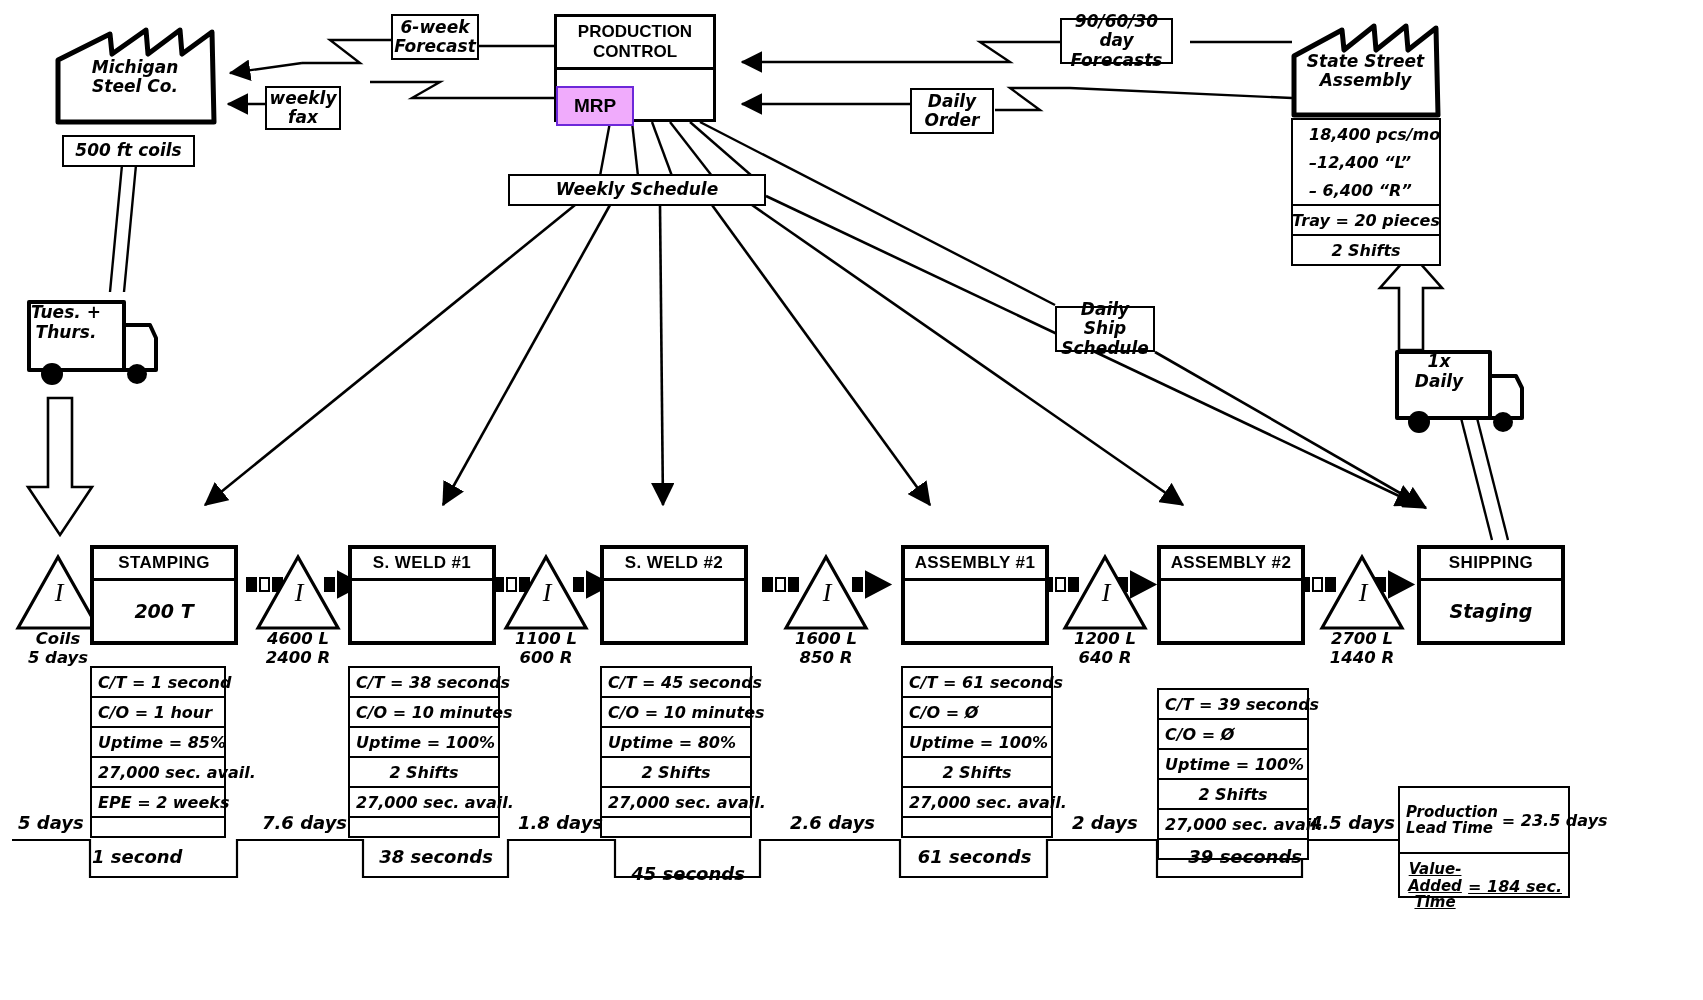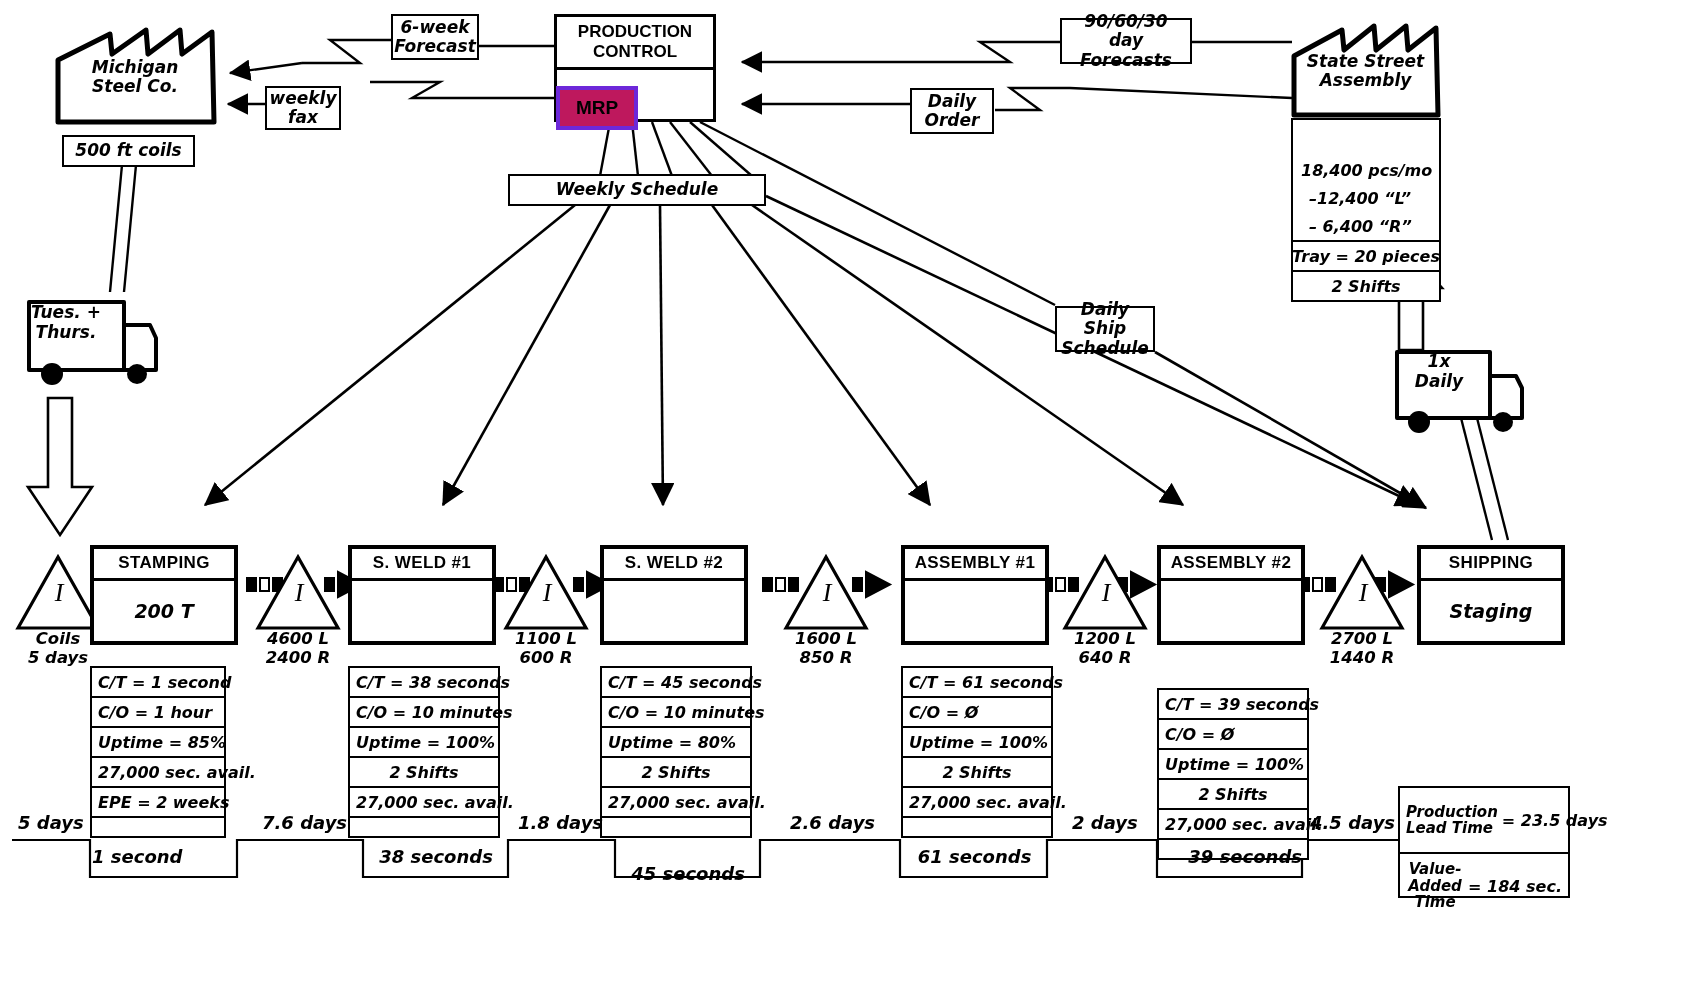--- a/index.html
+++ b/index.html
@@ -26,21 +26,21 @@
                 font-weight:600;padding:2px 6px;white-space:nowrap;height:24px;
                 display:flex;align-items:center;}
   .databox .row:last-child{border-bottom:none;}
   .databox .row.ctr{justify-content:center;}
   .databox .row.blank{height:14px;}
 
   
   .pc{border:3.5px solid #000;background:#fff;}
   .pc-title{border-bottom:3px solid #000;text-align:center;font-size:17px;
             font-weight:700;line-height:1.15;padding:5px 0 6px;font-family:"Liberation Sans",sans-serif;}
-  .mrp{position:absolute;border:4px solid #6d28d9;background:#be185d;display:flex;
+  .mrp{position:absolute;border:2px solid #6d28d9;background:#f0abfc;display:flex;
        align-items:center;justify-content:center;font-size:19px;font-weight:700;
        font-family:"Liberation Sans",sans-serif;}
 
   
   .plain{font-size:17px;font-style:italic;font-weight:600;text-align:center;line-height:1.12;}
   .tri-label{font-size:16.5px;font-style:italic;font-weight:600;text-align:center;line-height:1.15;}
   .tl-label{font-size:18px;font-style:italic;font-weight:600;white-space:nowrap;}
   .truck-label{font-size:17px;font-style:italic;font-weight:600;text-align:center;line-height:1.15;}
 
   
@@ -212,21 +212,21 @@
     <svg viewBox="0 0 155 100" style="width:155px;height:100px;">
       <path d="M6,36 L6,95 L150,95 L148,8 L120,30 L118,6 L88,30 L86,6 L56,30 L54,10 z" fill="#fff" stroke="#000" stroke-width="5" stroke-linejoin="round"></path>
     </svg>
   </div>
   <div class="abs plain" style="left:1288px;top:52px;width:155px;">
     <div>State Street</div>
     <div>Assembly</div>
   </div>
 
   <div class="abs databox" style="left:1291px;top:118px;width:150px;border-width:2.5px;">
-    <div class="row" style="border-bottom:none;padding-left:8px;margin-top:36px;">18,400 pcs/mo</div>
+    <div class="row" style="border-bottom:none;padding-left:16px;">18,400 pcs/mo</div>
     <div class="row" style="border-bottom:none;padding-left:16px;">–12,400  “L”</div>
     <div class="row" style="padding-left:16px;">– 6,400  “R”</div>
     <div class="row ctr">Tray = 20 pieces</div>
     <div class="row ctr">2 Shifts</div>
   </div>
 
   <div class="abs pc" style="left:554px;top:14px;width:162px;height:108px;">
     <div class="pc-title">
       <span>PRODUCTION</span><br>
       <span>CONTROL</span>
@@ -237,21 +237,21 @@
   <div class="abs infobox" style="left:391px;top:14px;width:88px;height:46px;">
     <span style="white-space:pre-line;">6-week
 Forecast</span>
   </div>
 
   <div class="abs infobox" style="left:265px;top:86px;width:76px;height:44px;">
     <span style="white-space:pre-line;">weekly
 fax</span>
   </div>
 
-  <div class="abs infobox" style="left:1060px;top:18px;width:132px;height:46px;">
+  <div class="abs infobox" style="left:1060px;top:18px;width:113px;height:46px;">
     <span style="white-space:pre-line;">90/60/30 day
 Forecasts</span>
   </div>
 
   <div class="abs infobox" style="left:910px;top:88px;width:84px;height:46px;">
     <span style="white-space:pre-line;">Daily
 Order</span>
   </div>
 
   <div class="abs infobox" style="left:508px;top:174px;width:258px;height:32px;">Weekly Schedule</div>
@@ -413,21 +413,21 @@
   <div class="abs tl-label" style="left:1158px;top:846px;width:144px;text-align:right;">39 seconds</div>
 
   <div class="abs summary" style="left:1398px;top:786px;width:172px;height:112px;">
     <div class="cell" style="height:56px;">
       <div class="lbl">
         <span>Production</span><br>
         <span>Lead Time</span>
       </div>
       <div class="val">= 23.5 days</div>
     </div>
-    <div class="cell" style="height:56px;">
+    <div class="cell" style="height:56px;text-decoration:underline;">
       <div class="lbl c">
         <span>Value-</span><br>
         <span>Added</span><br>
         <span>Time</span>
       </div>
       <div class="val">= 184 sec.</div>
     </div>
   </div>
 
 </div>

